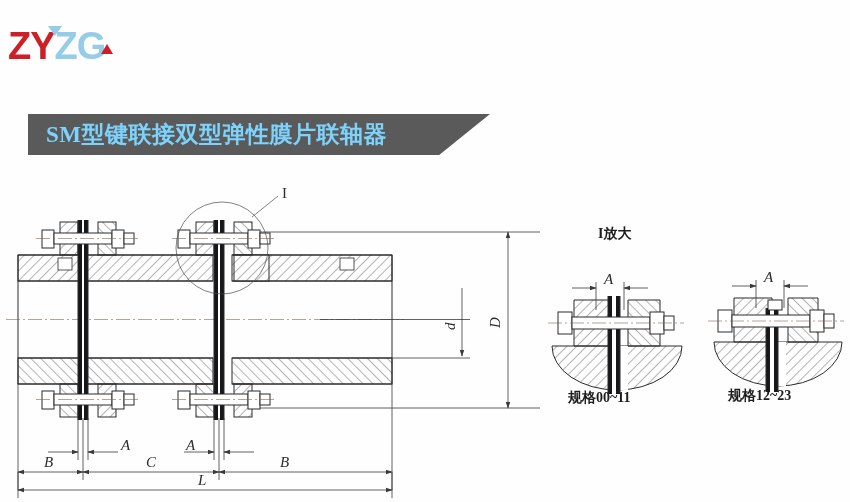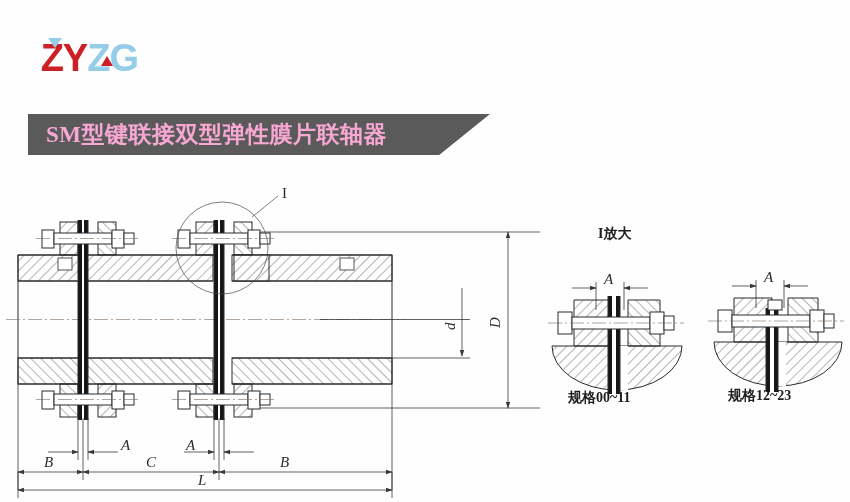--- a/index.html
+++ b/index.html
@@ -13,24 +13,23 @@
     position: relative;
     overflow: hidden;
     font-family: "Liberation Serif", "DejaVu Serif", serif;
     background: #fefefe;
   }
 
   
   #logo {
     position: absolute;
     left: 8px;
-    top: 36px;
+    top: 24px;
     width: 130px;
     height: 44px;
-    text-align: right;
   }
   #logo .logo-text {
     font-family: "Liberation Sans", sans-serif;
     font-weight: bold;
     font-size: 38px;
     letter-spacing: -1px;
     line-height: 44px;
     white-space: nowrap;
   }
   #logo .zy { color: #cc2026; }
@@ -43,21 +42,21 @@
     top: 114px;
     height: 41px;
     width: 462px;
     background: #5a5a5a;
     -webkit-clip-path: polygon(0 0, 100% 0, 89% 100%, 0 100%);
     clip-path: polygon(0 0, 100% 0, 89% 100%, 0 100%);
     display: flex;
     align-items: center;
   }
   #title-banner .title-text {
-    color: #f9a8d4;
+    color: #7dd3fc;
     font-family: "Liberation Serif", "DejaVu Serif", serif;
     font-weight: bold;
     font-size: 23px;
     letter-spacing: 0.5px;
     margin-left: 18px;
     white-space: nowrap;
   }
 
   
   #drawing {

